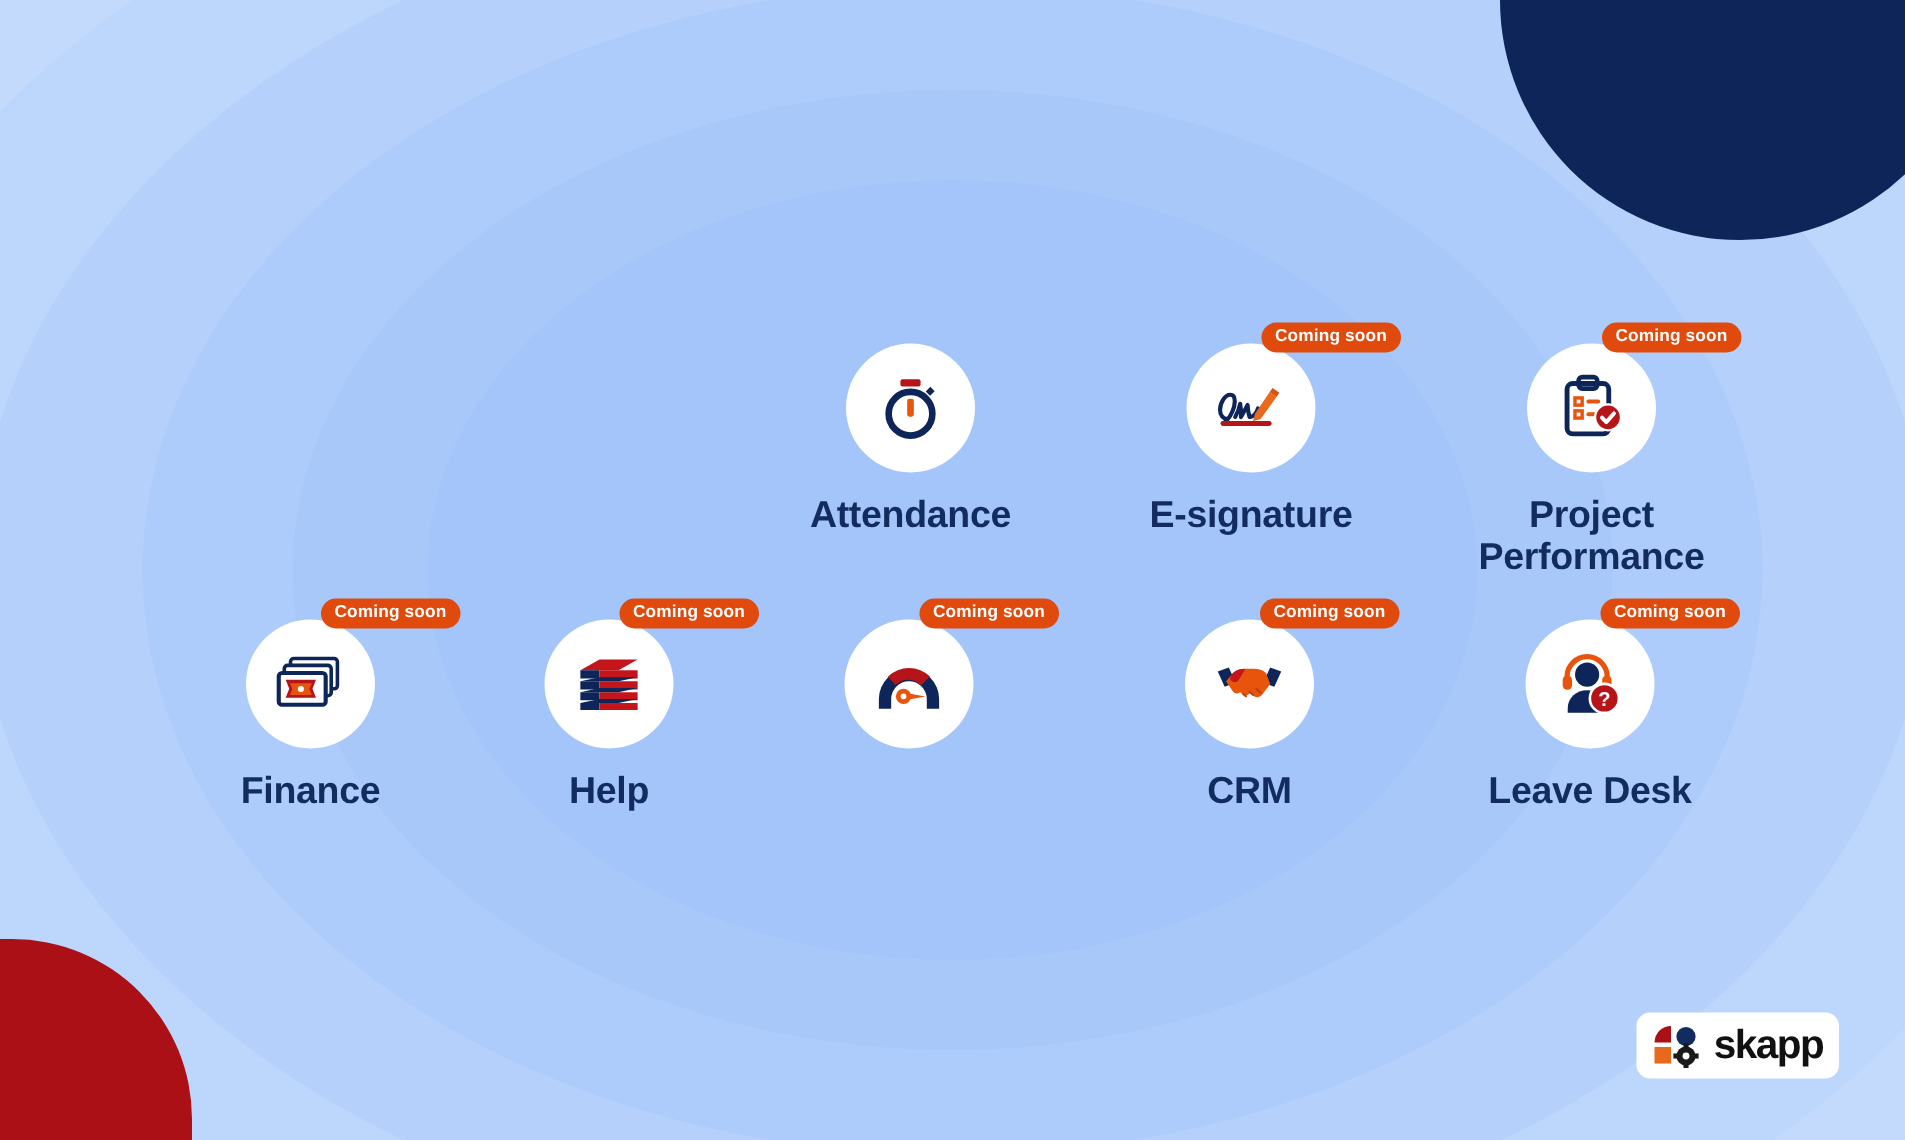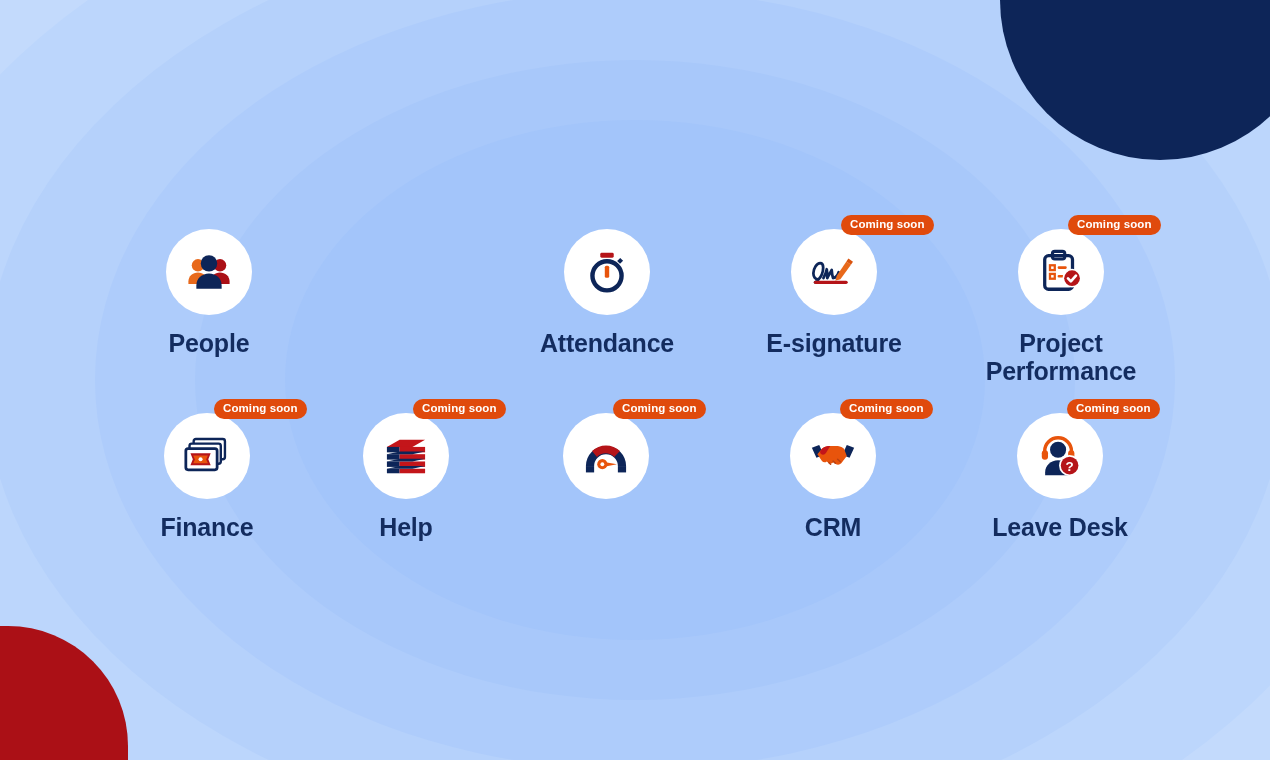--- a/index.html
+++ b/index.html
@@ -168,35 +168,20 @@
     <div class="ring r6"></div>
     <div class="ring r7"></div>
     <div class="ring r8"></div>
     <div class="ring r9"></div>
   </div>
 
   <div class="corner-circle-navy"></div>
   <div class="corner-shape-red"></div>
 
   <div class="grid">
-      <div class="module" style="left: 109px; top: 229px;">
-        <div class="icon-wrap">
-          <div class="icon-circle">
-    <svg width="46" height="46" viewBox="0 0 48 48">
-      <circle cx="12.5" cy="17" r="6.5" fill="#e8691b"></circle>
-      <path d="M2.5 34c0-5.6 4.5-9.5 10-9.5s10 3.9 10 9.5v2.5h-20z" fill="#e8691b"></path>
-      <circle cx="35.5" cy="17" r="6.5" fill="#ab1016"></circle>
-      <path d="M25.5 34c0-5.6 4.5-9.5 10-9.5s10 3.9 10 9.5v2.5h-20z" fill="#ab1016"></path>
-      <circle cx="24" cy="15" r="8.6" fill="#0d2558"></circle>
-      <path d="M10.8 38c0-7.2 5.9-12.4 13.2-12.4S37.2 30.8 37.2 38v3.4H10.8z" fill="#0d2558"></path>
-    </svg>
-          </div>
-        </div>
-        <div class="label">People</div>
-      </div>
       <div class="module" style="left: 507px; top: 229px;">
         <div class="icon-wrap">
           <div class="icon-circle">
     <svg width="46" height="46" viewBox="0 0 48 48">
       <rect x="17" y="4" width="14" height="5" rx="1.4" fill="#b51418"></rect>
       <path d="M34.6 12.5l3.2-3.2 3 3-3.2 3.2z" fill="#0d2558"></path>
       <circle cx="24" cy="28" r="15.2" fill="none" stroke="#0d2558" stroke-width="4.6"></circle>
       <rect x="21.7" y="17.5" width="4.6" height="12.5" rx="1.6" fill="#e8540c"></rect>
     </svg>
           </div>
@@ -322,14 +307,30 @@
       <circle cx="34" cy="34" r="9.2" fill="#b51418"></circle>
       <text x="34" y="39.5" text-anchor="middle" font-family="Liberation Sans, sans-serif" font-size="14" font-weight="700" fill="#ffffff">?</text>
     </svg>
           </div>
           <div class="badge">Coming soon</div>
         </div>
         <div class="label">Leave Desk</div>
       </div>
     </div>
 
+  <div class="logo">
+    <svg class="logo-mark" width="36" height="30" viewBox="0 0 36 30">
+      <path d="M2 13 A11 11 0 0 1 13 2 L13 13 Z" fill="#ab1016"></path>
+      <rect x="2" y="16" width="11" height="11" fill="#e8691b"></rect>
+      <circle cx="23" cy="9" r="6.4" fill="#132c5f"></circle>
+      <g fill="#1a1a1a">
+        <circle cx="23" cy="22" r="6.4"></circle>
+        <rect x="21.3" y="13.6" width="3.4" height="3.6"></rect>
+        <rect x="21.3" y="26.8" width="3.4" height="3.6"></rect>
+        <rect x="14.6" y="20.3" width="3.6" height="3.4"></rect>
+        <rect x="27.8" y="20.3" width="3.6" height="3.4"></rect>
+      </g>
+      <circle cx="23" cy="22" r="2.3" fill="#ffffff"></circle>
+    </svg>
+    <span class="logo-text">skapp</span>
+  </div>
 
 </div>
 
 </body></html>

